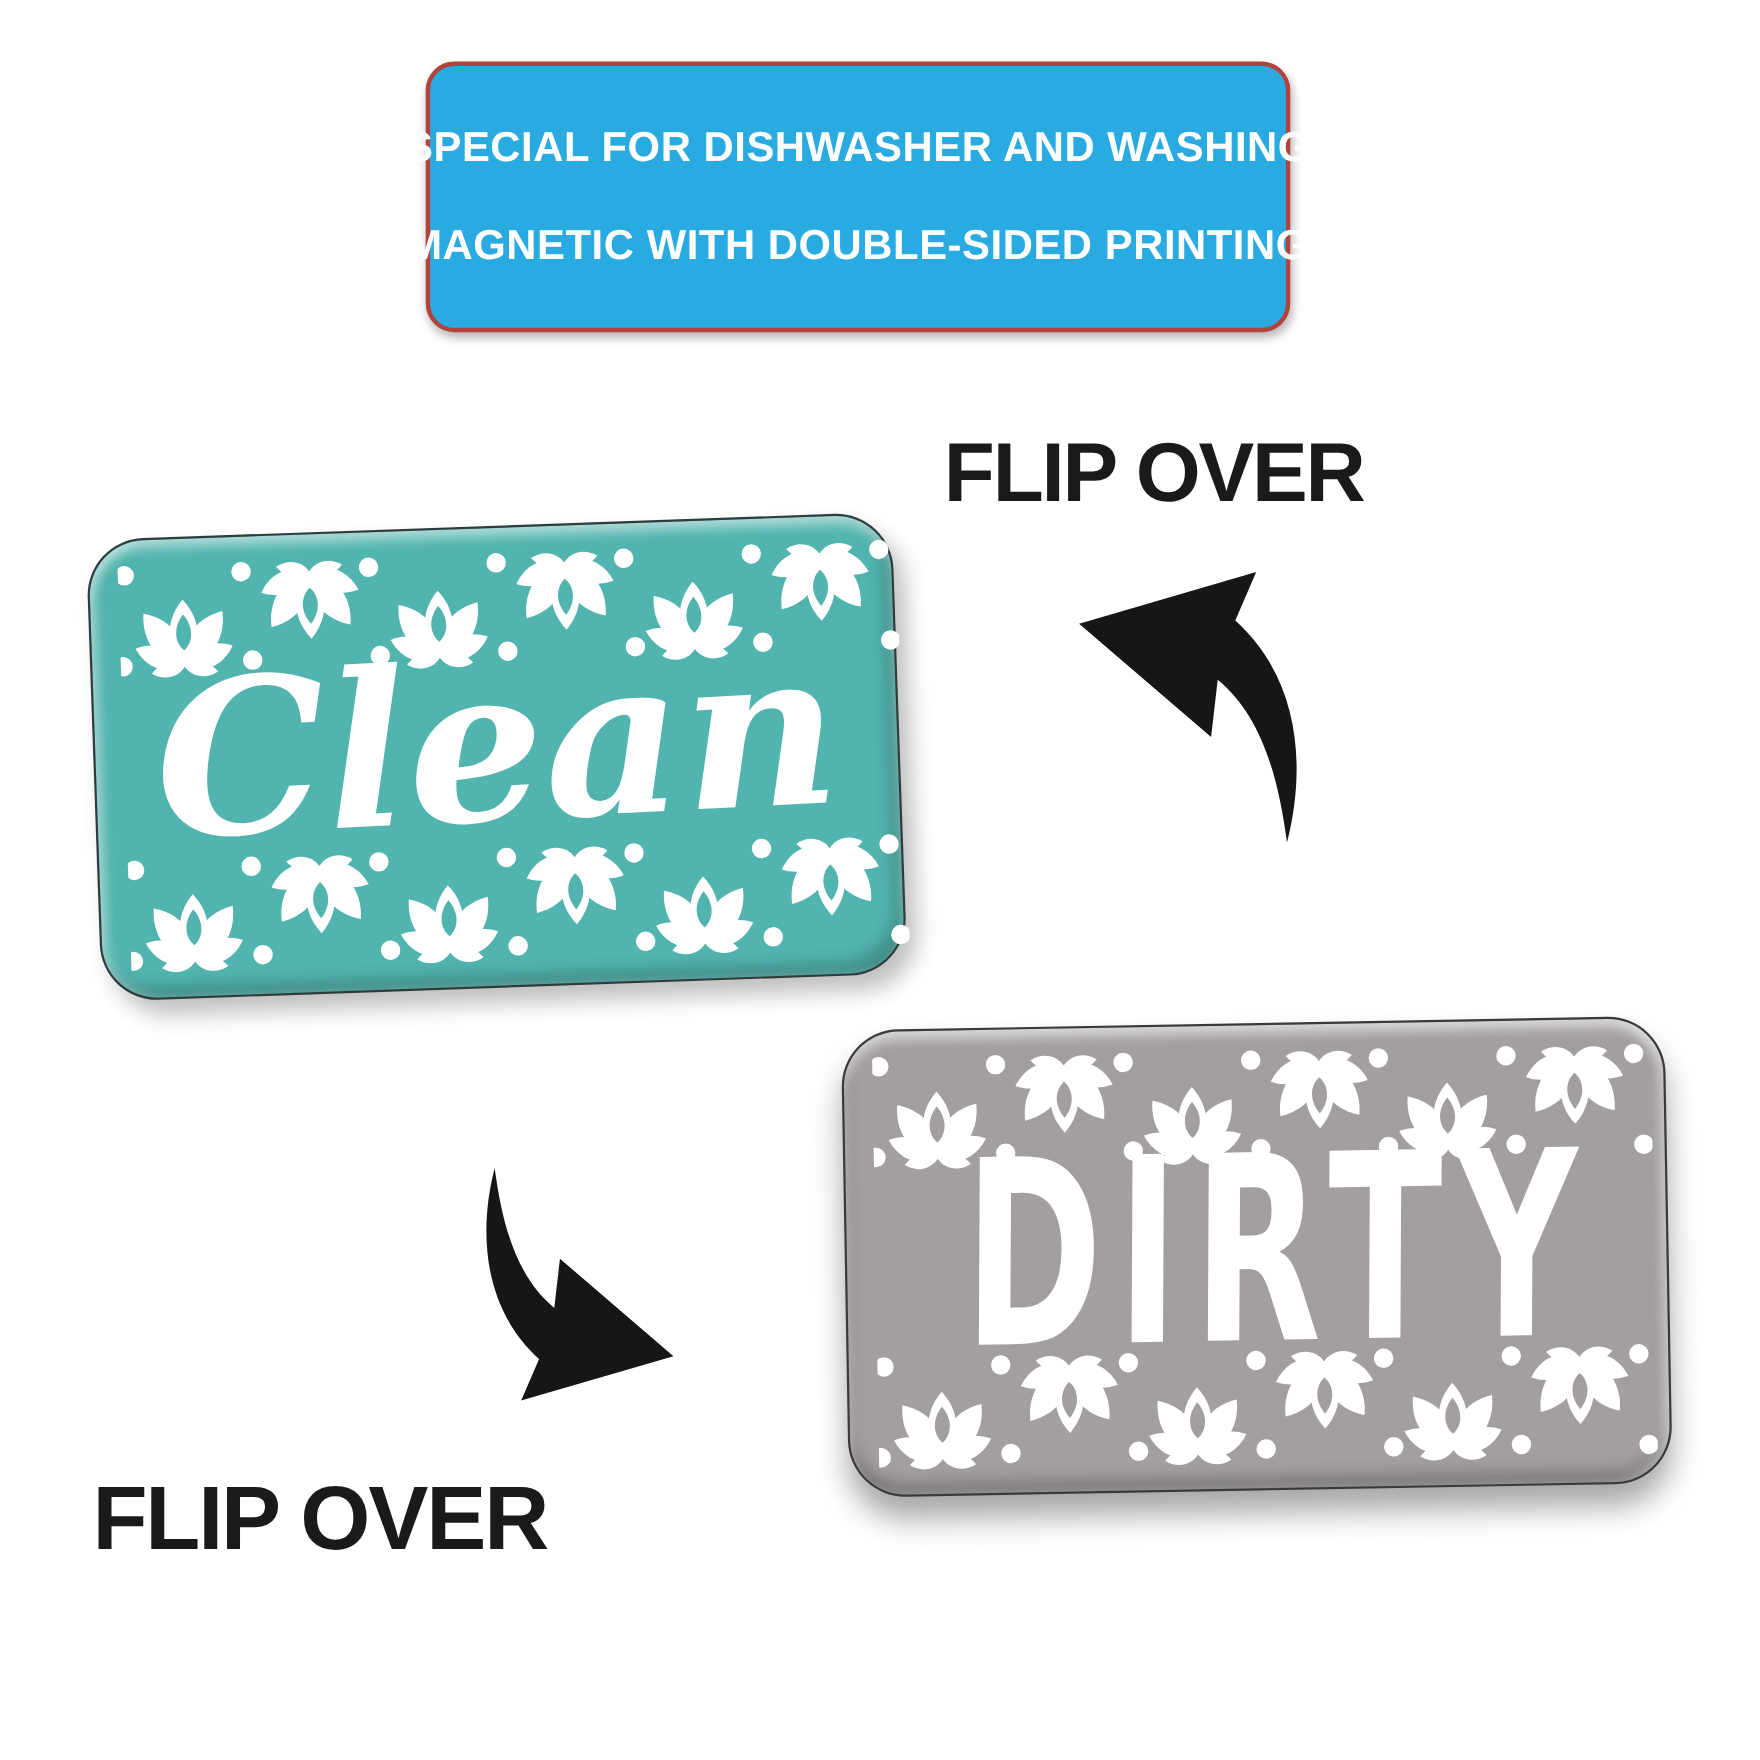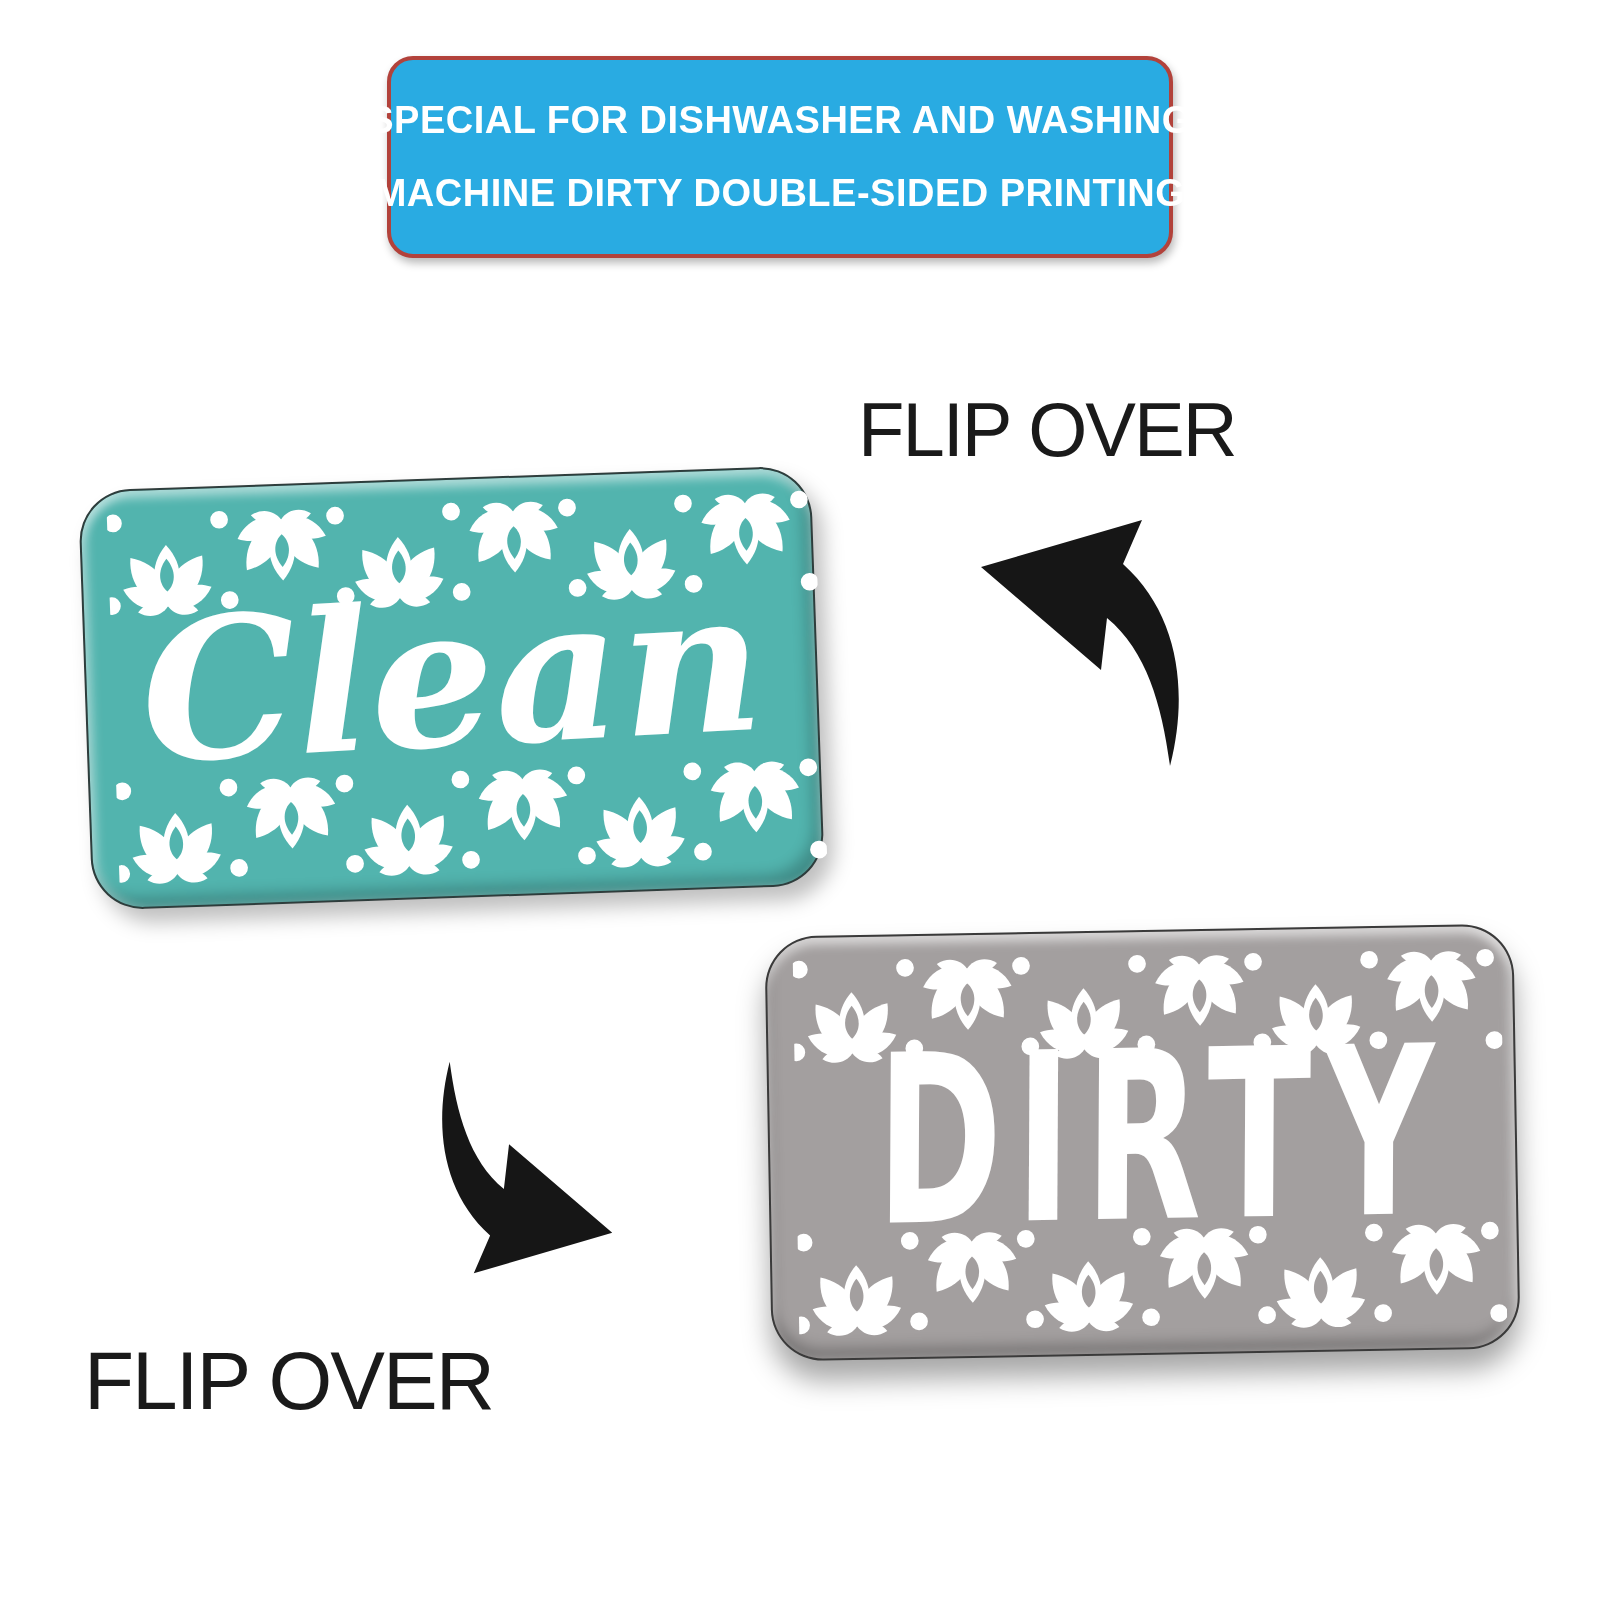--- a/index.html
+++ b/index.html
@@ -4,29 +4,29 @@
 <style>
   html,body{margin:0;padding:0;background:#ffffff;}
   .canvas{
     position:relative;width:1600px;height:1600px;background:#ffffff;overflow:hidden;
     font-family:"Liberation Sans",sans-serif;
   }
   .defs-svg{position:absolute;width:0;height:0;overflow:hidden;}
 
   
   .banner{
-    position:absolute;left:387px;top:56px;width:786px;height:202px;box-sizing:border-box;
+    position:absolute;left:387px;top:56px;width:786px;height:246px;box-sizing:border-box;
     background:#29abe2;border:4px solid #b2423b;border-radius:26px;
     display:flex;flex-direction:column;justify-content:space-evenly;align-items:center;
     padding:8px 20px;box-shadow:2px 5px 9px rgba(0,0,0,.28);
   }
   .banner-line{color:#ffffff;font-weight:bold;font-size:38px;letter-spacing:.5px;white-space:nowrap;}
 
   
-  .flip{position:absolute;color:#1a1a1a;font-weight:normal;white-space:nowrap;}
+  .flip{position:absolute;color:#1a1a1a;font-weight:bold;white-space:nowrap;}
   .flip-top{left:858px;top:386px;font-size:76px;letter-spacing:-2px;}
   .flip-bottom{left:84px;top:1334px;font-size:82px;letter-spacing:-2px;}
 
   
   .arrow{position:absolute;fill:#161616;}
   .arrow-top{left:945px;top:468px;width:240px;height:300px;}
   .arrow-bottom{left:420px;top:1060px;width:240px;height:258px;}
 
   
   .magnet{
@@ -101,21 +101,21 @@
         <use href="#motif" transform="translate(649,18) scale(1.15) rotate(180)"></use>
         <circle cx="704" cy="16" r="9"></circle>
           <circle cx="712" cy="100" r="9"></circle>
       </g>
       <path id="swoosh" d="M225,298 C243,228 236,148 178,96 L197,52 L36,99 L156,202 L162,150 C202,183 217,238 225,298 Z"></path>
     </defs>
   </svg>
 
   <div class="banner">
     <div class="banner-line">SPECIAL FOR DISHWASHER AND WASHING</div>
-    <div class="banner-line">MACHINE DIRTY DOUBLE-SIDED PRINTING</div>
+    <div class="banner-line">MAGNETIC WITH DOUBLE-SIDED PRINTING</div>
   </div>
 
   <div class="flip flip-top">FLIP OVER</div>
   <svg class="arrow arrow-top" viewBox="0 0 240 300">
     <use href="#swoosh"></use>
   </svg>
 
   <div class="magnet magnet-clean">
     <svg class="orn orn-top" viewBox="0 0 720 120" preserveAspectRatio="xMidYMid meet">
         <use href="#orn-row"></use>

